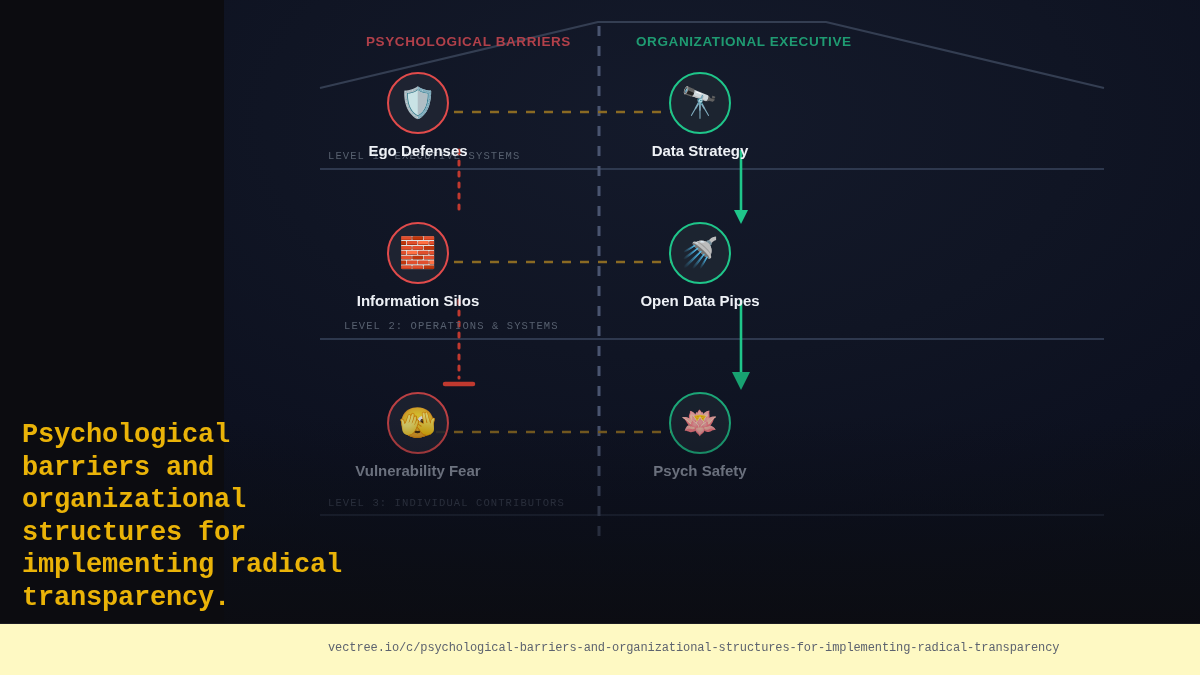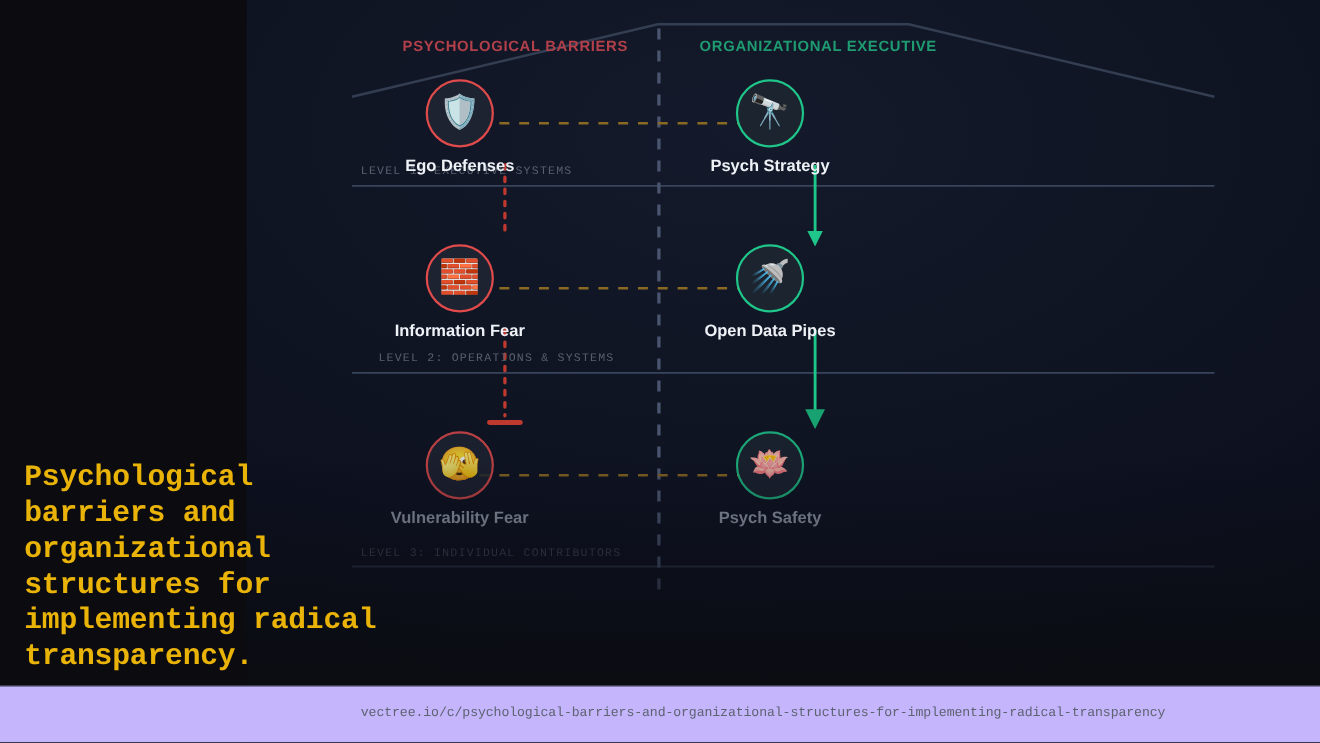--- a/index.html
+++ b/index.html
@@ -90,21 +90,21 @@
   #title{
     position:absolute; left:22px; top:419px; width:330px;
     font-family:"Liberation Mono", monospace;
     font-weight:bold; font-size:27px; line-height:32.5px;
     color:#eab308; z-index:30; letter-spacing:-0.2px;
   }
 
   
   #footer{
     position:absolute; left:0; bottom:0; width:1200px; height:52px;
-    border-top:1px solid #1b1c22; background:#c4b5fd; z-index:40;
+    border-top:1px solid #1b1c22; background:#fef9c3; z-index:40;
   }
   #url{
     position:absolute; left:328px; top:17px;
     font-family:"Liberation Mono", monospace;
     font-size:12px; color:#5d636f; letter-spacing:-0.1px; white-space:nowrap;
   }
 </style>
 </head>
 <body>
 
@@ -154,26 +154,26 @@
   <div class="level-cap" id="cap2">LEVEL 2: OPERATIONS &amp; SYSTEMS</div>
   <div class="level-cap" id="cap3">LEVEL 3: INDIVIDUAL CONTRIBUTORS</div>
 
   <div class="node left l1-left">
     <div class="ring">🛡️</div>
     <div class="node-label">Ego Defenses</div>
   </div>
 
   <div class="node right l1-right">
     <div class="ring">🔭</div>
-    <div class="node-label">Psych Strategy</div>
+    <div class="node-label">Data Strategy</div>
   </div>
 
   <div class="node left l2-left">
     <div class="ring">🧱</div>
-    <div class="node-label">Information Fear</div>
+    <div class="node-label">Information Silos</div>
   </div>
 
   <div class="node right l2-right">
     <div class="ring">🚿</div>
     <div class="node-label">Open Data Pipes</div>
   </div>
 
   <div class="node left dim l3-left">
     <div class="ring">🫣</div>
     <div class="node-label">Vulnerability Fear</div>

